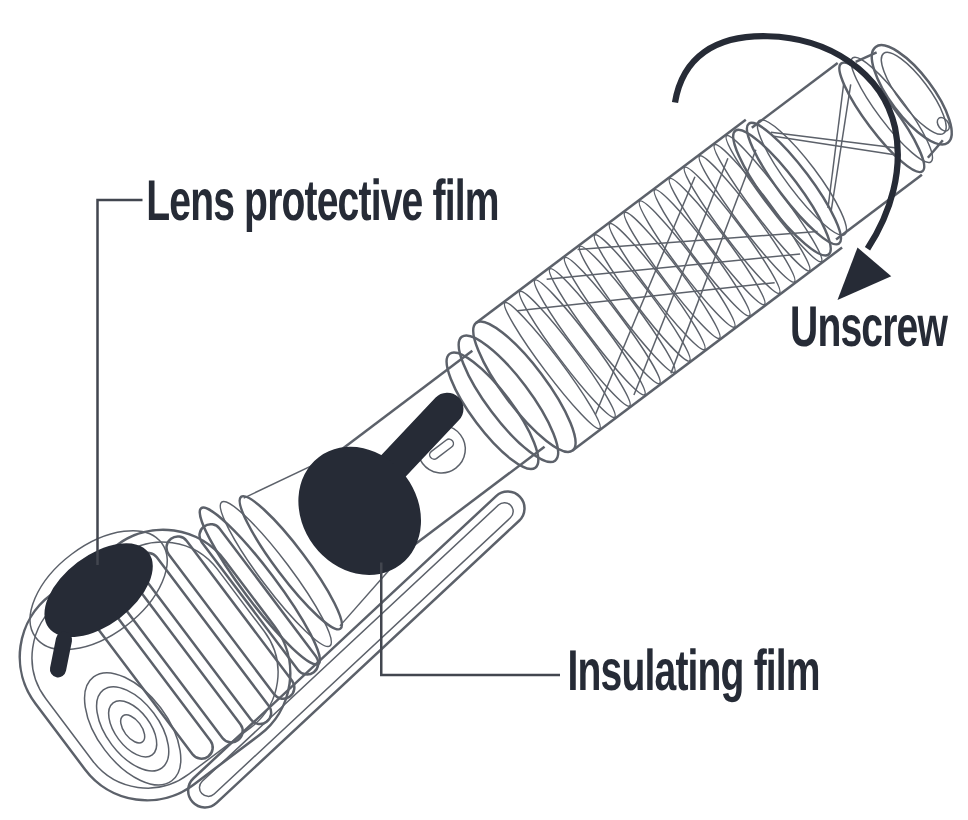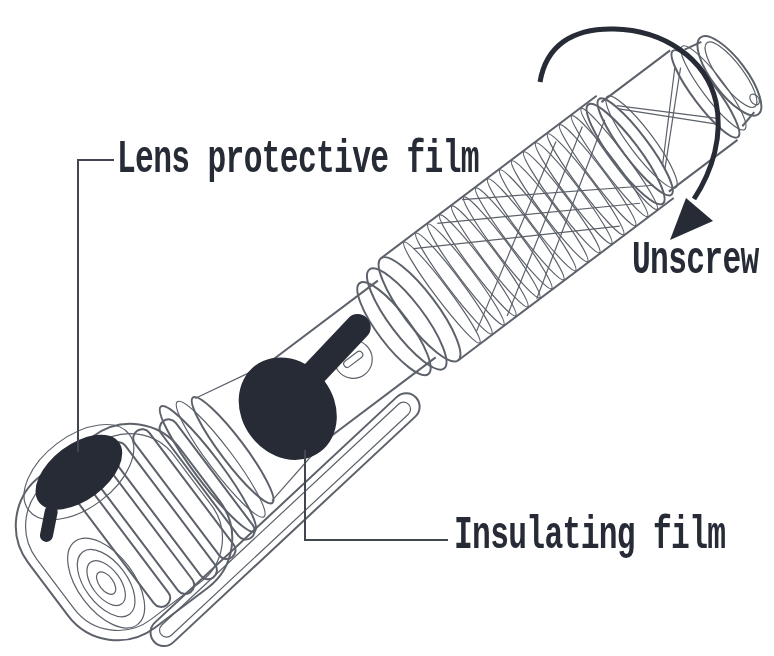--- a/index.html
+++ b/index.html
@@ -7,21 +7,21 @@
     --line:#5c616a;
     --leader:#42464f;
     --ink:#262b36;
   }
   html,body{margin:0;padding:0;background:var(--background);}
   #stage{
     position:relative;
     width:774px;height:656px;
     background:var(--background);
     overflow:hidden;
-    font-family:Liberation Mono, monospace;
+    font-family:Liberation Sans, sans-serif;
   }
   #stage svg{position:absolute;left:0;top:0;}
   .diagram-label{
     position:absolute;
     color:var(--ink);
     font-weight:700;
     font-size:46px;
     line-height:1;
     letter-spacing:-1px;
     white-space:nowrap;

